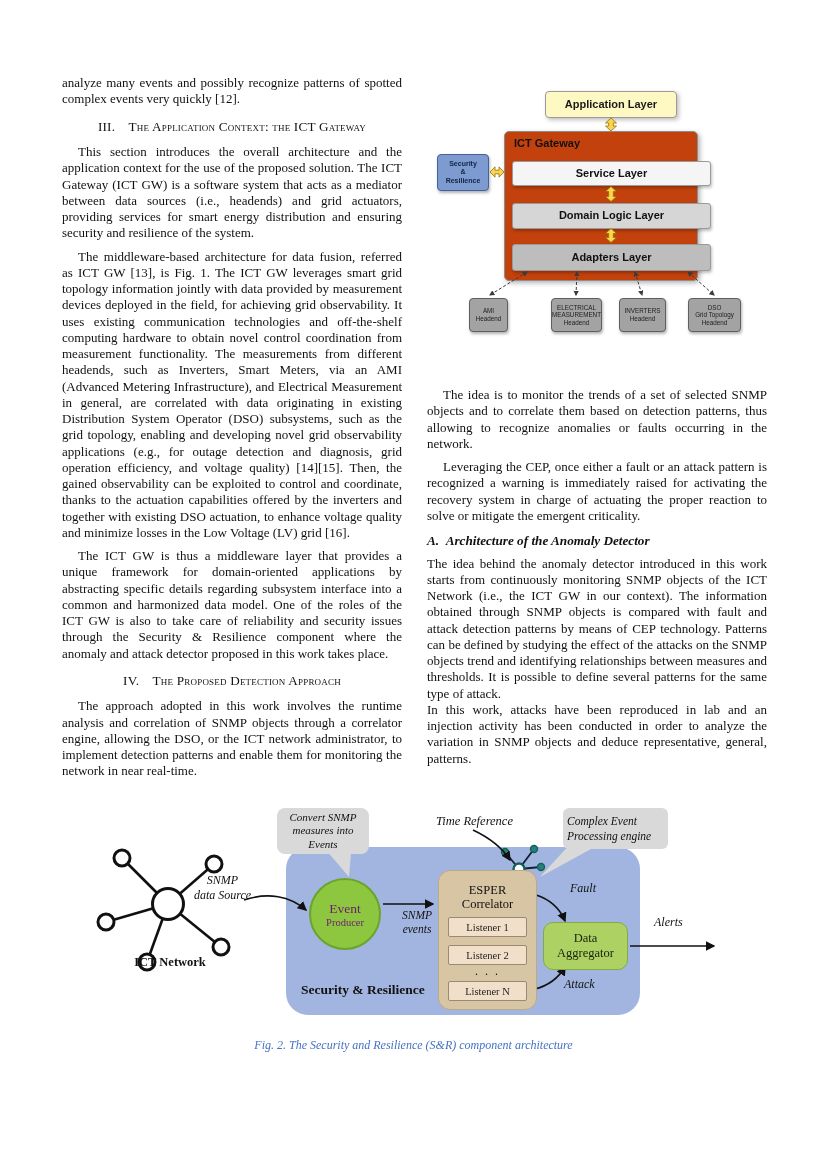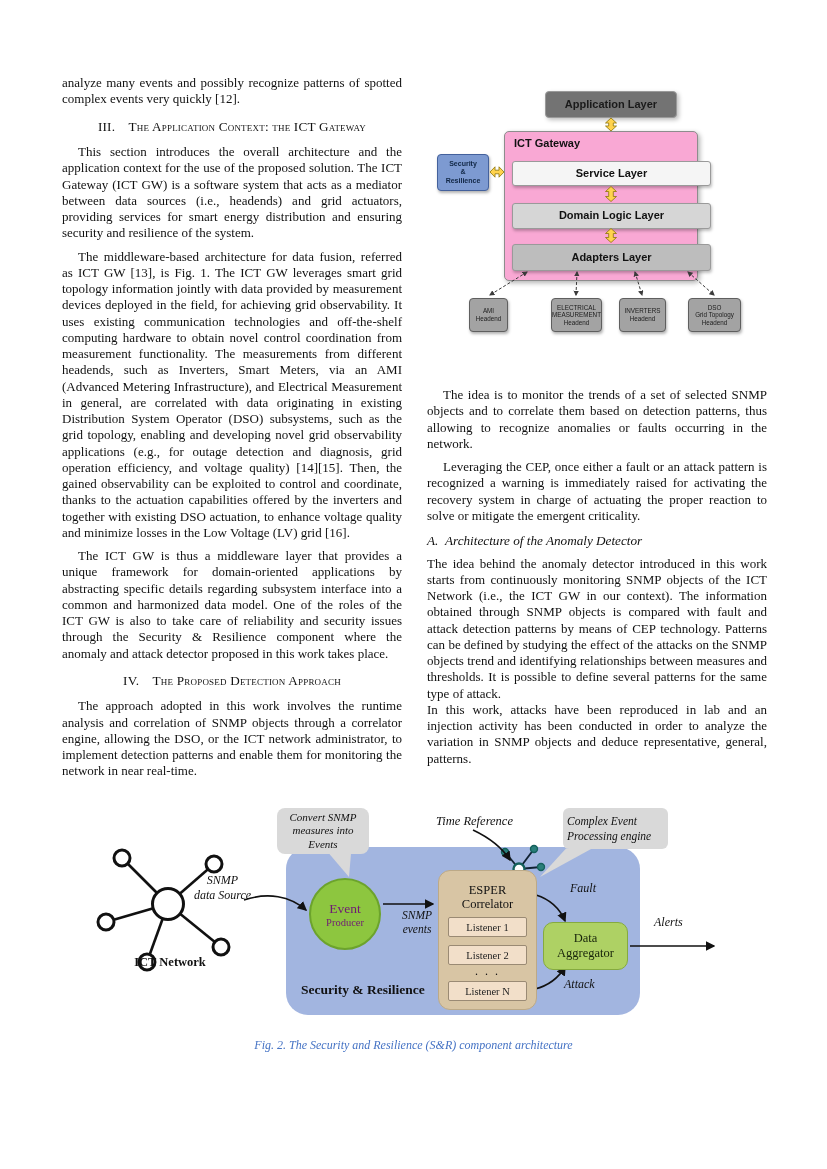--- a/index.html
+++ b/index.html
@@ -13,30 +13,30 @@
   .col { position:absolute; top:75px; width:340px; font-size:13px; line-height:1.25; text-align:justify; }
   .col-left  { left:62px; }
   .col-right { left:427px; }
   p.body { text-indent:16px; margin:0 0 7px 0; }
   p.noindent { text-indent:0; }
   p.tight { margin-bottom:0; }
   h2.sec {
     font-size:13.2px; font-weight:normal; font-variant:small-caps;
     text-align:center; margin:11px 6px 9px; letter-spacing:.2px;
   }
-  h3.subsec { font-size:13.2px; font-weight:normal; font-style:italic; text-align:left; margin:9px 0 6px; }
+  h3.subsec { font-size:13.2px; font-weight:bold; font-style:italic; text-align:left; margin:9px 0 6px; }
   .caption { color:#4472C4; font-style:italic; font-size:12px; text-align:center; }
   .pre { white-space:pre-line; }
 
   
   .fig1 { position:relative; height:300px; margin-bottom:12px; font-family:"Liberation Sans", sans-serif; text-align:center; }
   .f1-box { position:absolute; border:1px solid #9a9a9a; border-radius:4px; box-shadow:2px 2px 4px rgba(0,0,0,.25);
             display:flex; align-items:center; justify-content:center; font-weight:bold; font-size:11px; color:#1a1a1a; }
-  .f1-app { left:118px; top:16px; width:132px; height:27px; background:#737373; }
-  .f1-gw  { position:absolute; left:77px; top:56px; width:194px; height:150px; background:#f9a8d4;
+  .f1-app { left:118px; top:16px; width:132px; height:27px; background:#fef9c3; }
+  .f1-gw  { position:absolute; left:77px; top:56px; width:194px; height:150px; background:#c2410c;
             border:1px solid #8d8d8d; border-radius:5px; box-shadow:2px 2px 5px rgba(0,0,0,.3); }
   .f1-gw-label { position:absolute; left:9px; top:5px; font-weight:bold; font-size:11px; color:#111; }
   .f1-layer { position:absolute; left:7px; width:199px; border:1px solid #9a9a9a; border-radius:3px;
               box-shadow:1px 2px 3px rgba(0,0,0,.25); display:flex; align-items:center; justify-content:center;
               font-weight:bold; font-size:11px; }
   .f1-service  { top:29px;  height:25px; background:#f5f5f5; }
   .f1-domain   { top:71px;  height:26px; background:#d6d6d6; }
   .f1-adapters { top:112px; height:27px; background:#bdbdbd; }
   .f1-sec { position:absolute; left:10px; top:79px; width:52px; height:37px; background:#7D9AD1;
             border:1px solid #44619c; border-radius:4px; box-shadow:1px 2px 3px rgba(0,0,0,.3);

